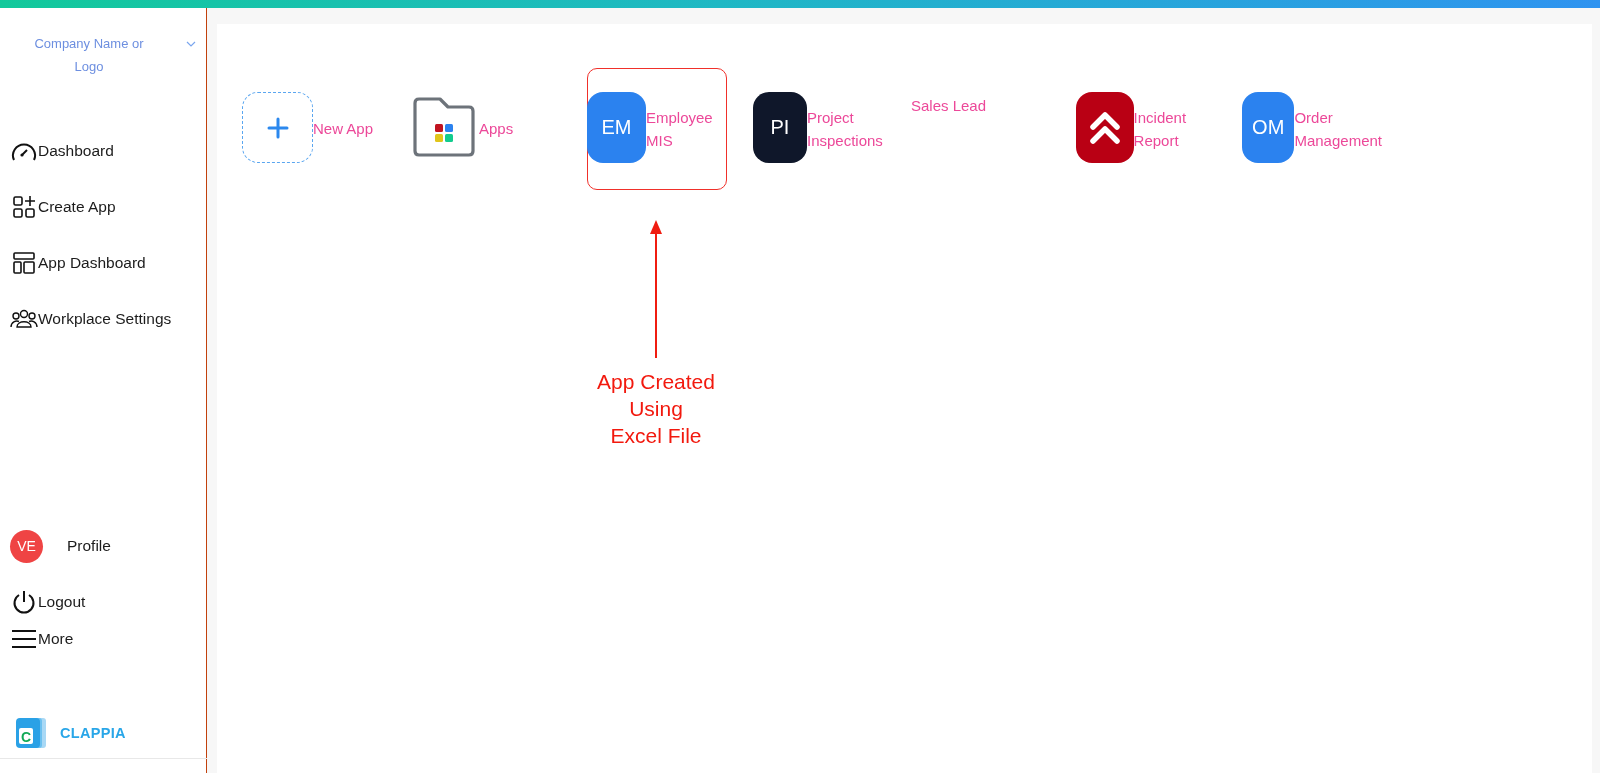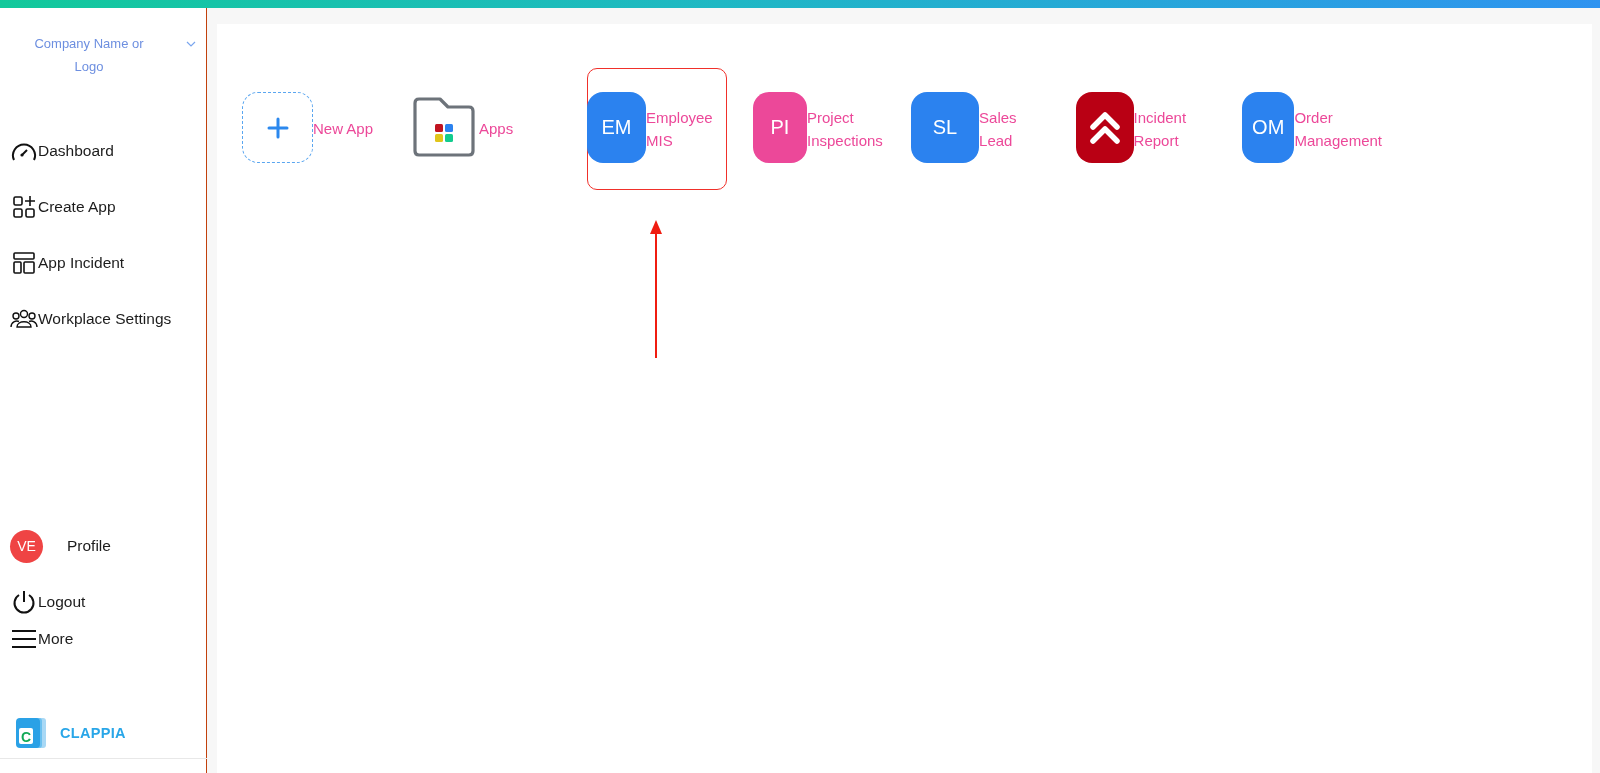--- a/index.html
+++ b/index.html
@@ -60,21 +60,21 @@
   </div>
 
   <div class="nav-item" style="top:240px">
     <span class="icon">
       <svg width="24" height="24" viewBox="0 0 24 24">
           <rect x="2" y="2" width="20" height="6" rx="1" fill="none" stroke="#111" stroke-width="1.6"></rect>
           <rect x="2" y="11" width="7" height="11" rx="1" fill="none" stroke="#111" stroke-width="1.6"></rect>
           <rect x="12" y="11" width="10" height="11" rx="1" fill="none" stroke="#111" stroke-width="1.6"></rect>
         </svg>
     </span>
-    <span class="label">App Incident</span>
+    <span class="label">App Dashboard</span>
   </div>
 
   <div class="nav-item" style="top:296px">
     <span class="icon">
       <svg width="28" height="24" viewBox="0 0 28 24">
           <circle cx="14" cy="7" r="3.5" fill="none" stroke="#111" stroke-width="1.4"></circle>
           <circle cx="6" cy="9" r="3" fill="none" stroke="#111" stroke-width="1.4"></circle>
           <circle cx="22" cy="9" r="3" fill="none" stroke="#111" stroke-width="1.4"></circle>
           <path d="M7 20 C7 13 21 13 21 20 Z" fill="none" stroke="#111" stroke-width="1.4"></path>
           <path d="M1 20 C1 15 6 13 9 14.5" fill="none" stroke="#111" stroke-width="1.4"></path>
@@ -145,39 +145,43 @@
     <div class="app-label">Apps</div>
   </div>
 
   <div class="highlight-box"></div>
   <div class="app-tile" style="left:370px">
     <div class="app-icon" style="background:#2b82ef">EM</div>
     <div class="app-label">Employee MIS</div>
   </div>
 
   <div class="app-tile" style="left:536px; width:130px">
-    <div class="app-icon" style="background:#ec4899">PI</div>
+    <div class="app-icon" style="background:#0f172a">PI</div>
     <div class="app-label" style="width:100px">Project Inspections</div>
   </div>
 
   <div class="app-tile" style="left:694px">
-    <div class="app-icon" style="background:#2b82ef">SL</div>
     <div class="app-label">Sales Lead</div>
   </div>
 
   <div class="app-tile" style="left:859px">
     <div class="app-icon" style="background:#b90014">
       <svg width="34" height="36" viewBox="0 0 34 36">
           <path d="M5 17 L17 5 L29 17" fill="none" stroke="#fff" stroke-width="5.5" stroke-linecap="round" stroke-linejoin="round"></path>
           <path d="M5 31 L17 19 L29 31" fill="none" stroke="#fff" stroke-width="5.5" stroke-linecap="round" stroke-linejoin="round"></path>
         </svg>
     </div>
     <div class="app-label">Incident Report</div>
   </div>
 
   <div class="app-tile" style="left:1025px">
     <div class="app-icon" style="background:#2b82ef">OM</div>
     <div class="app-label" style="width:110px">Order Management</div>
   </div>
 
   <div class="arrow-head"></div>
   <div class="arrow-line"></div>
+  <div class="annotation">
+    <div>App Created</div>
+    <div>Using</div>
+    <div>Excel File</div>
+  </div>
 </div>
 
 </body></html>

